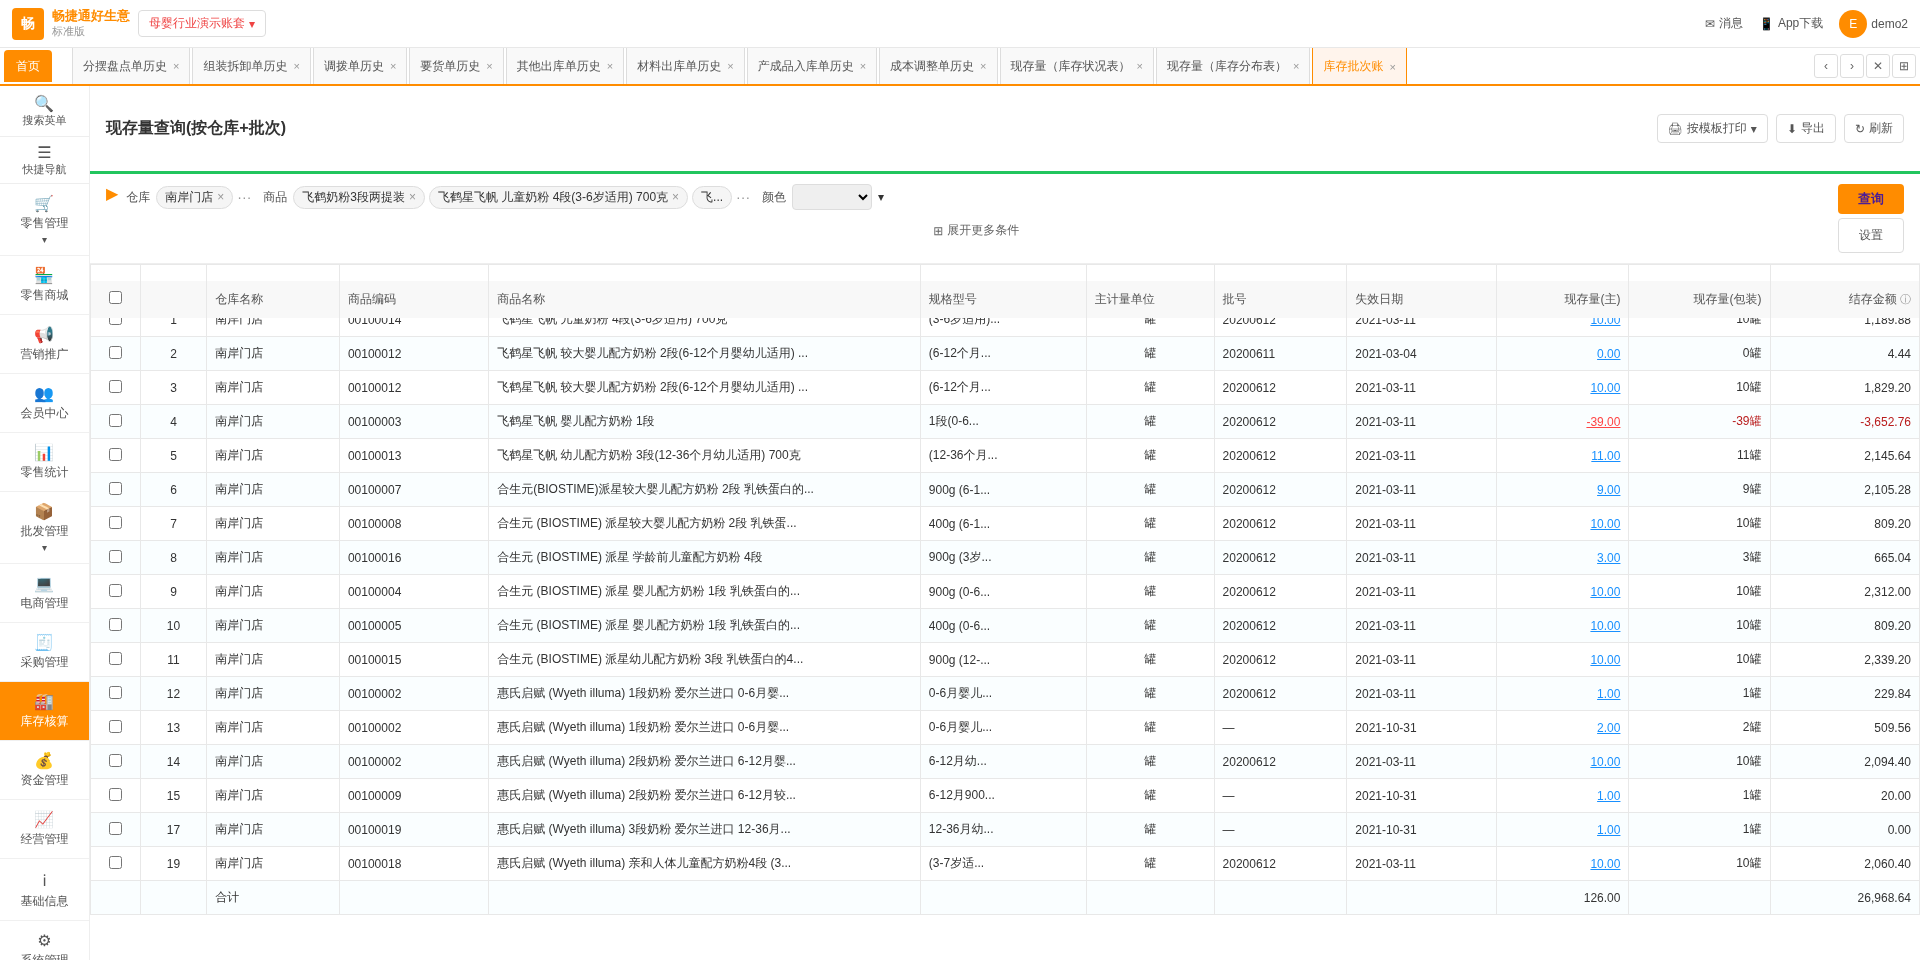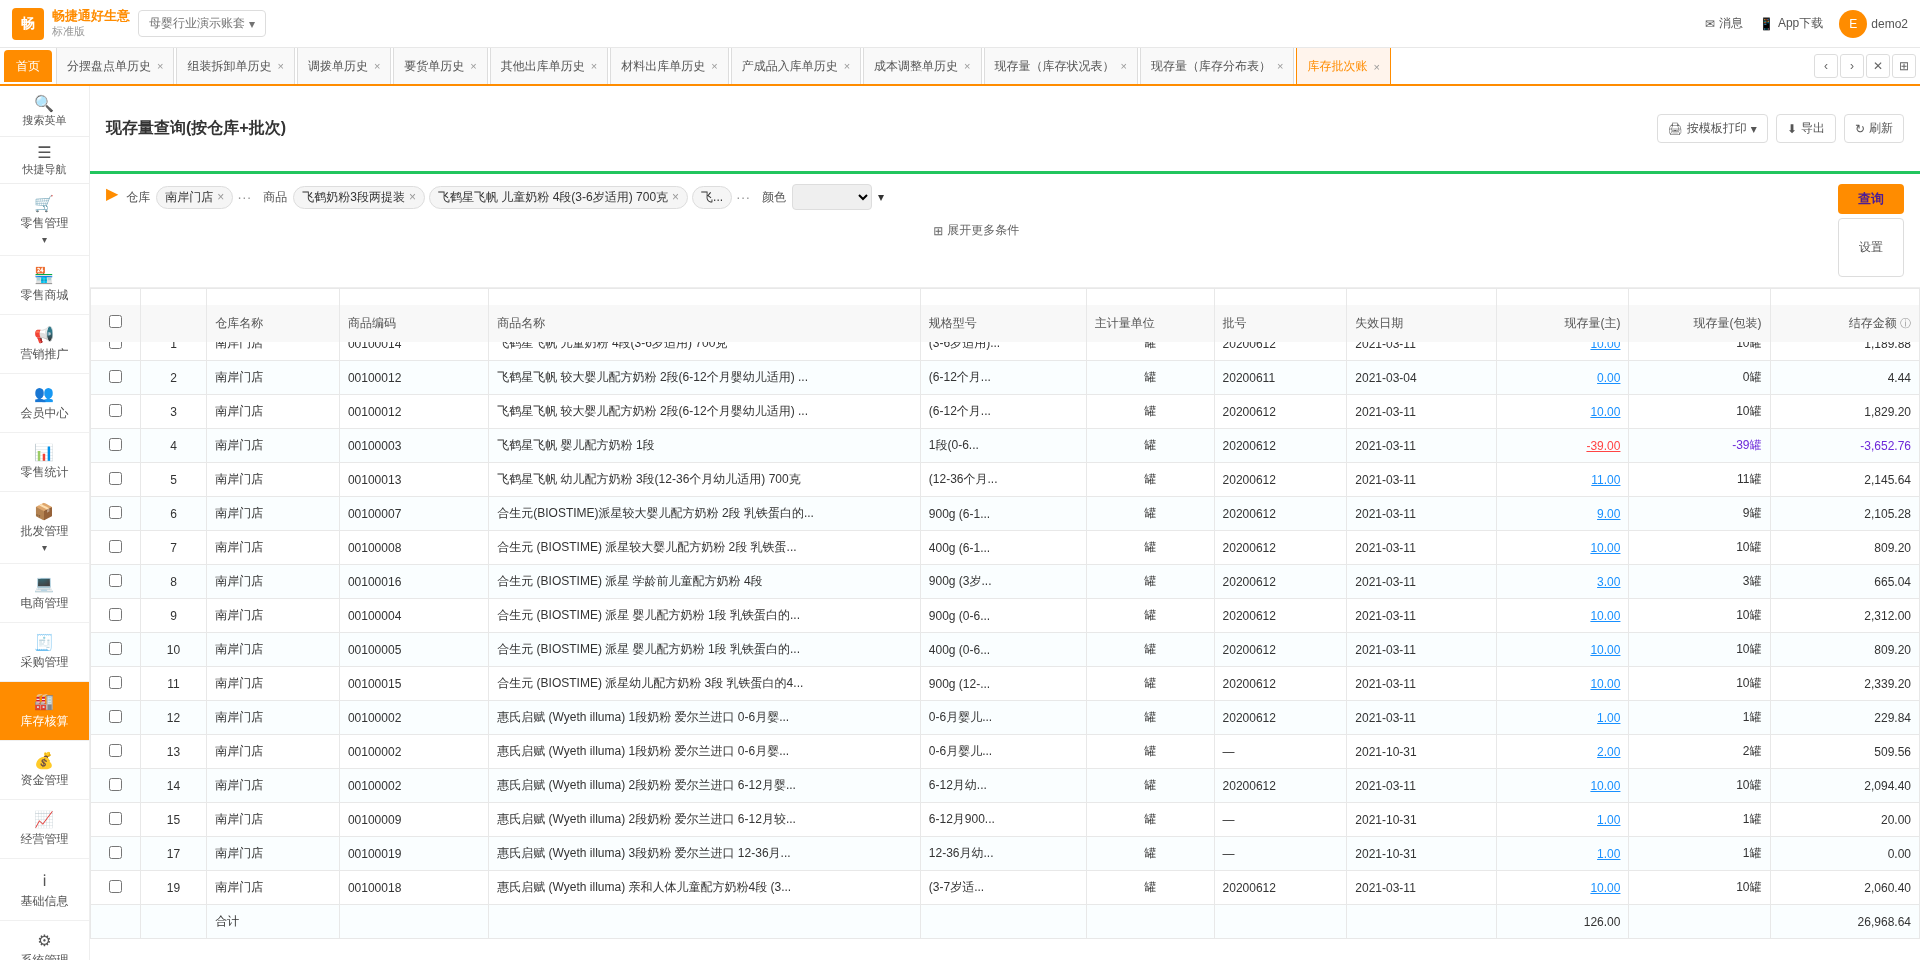--- a/index.html
+++ b/index.html
@@ -7,40 +7,40 @@
 
     
     .top-header {
       display: flex; align-items: center; background: #fff; height: 48px;
       border-bottom: 1px solid #e8e8e8; padding: 0 12px; justify-content: space-between;
     }
     .logo-area { display: flex; align-items: center; gap: 8px; }
     .logo-icon { width: 32px; height: 32px; background: #ff8c00; border-radius: 4px; display: flex; align-items: center; justify-content: center; color: #fff; font-size: 14px; font-weight: bold; }
     .logo-text { color: #ff8c00; font-size: 13px; font-weight: bold; line-height: 1.2; }
     .logo-subtitle { color: #999; font-size: 11px; }
-    .workspace-selector { display: flex; align-items: center; gap: 4px; border: 1px solid #ddd; border-radius: 4px; padding: 4px 10px; cursor: pointer; color: #737373; font-size: 12px; }
+    .workspace-selector { display: flex; align-items: center; gap: 4px; border: 1px solid #ddd; border-radius: 4px; padding: 4px 10px; cursor: pointer; color: #ef4444; font-size: 12px; }
     .top-right { display: flex; align-items: center; gap: 16px; }
     .top-btn { display: flex; align-items: center; gap: 4px; color: #555; cursor: pointer; font-size: 12px; }
     .avatar { width: 28px; height: 28px; border-radius: 50%; background: #ff8c00; color: #fff; display: flex; align-items: center; justify-content: center; font-size: 12px; }
 
     
     .tab-bar {
       background: #fff; display: flex; align-items: center; overflow-x: auto;
       border-bottom: 2px solid #ff8c00; height: 38px; padding: 0 4px;
       scrollbar-width: none;
     }
     .tab-bar::-webkit-scrollbar { display: none; }
     .tab-item {
       display: flex; align-items: center; gap: 4px; padding: 0 10px; height: 48px;
       border: 1px solid #ddd; border-radius: 4px 4px 0 0; margin-right: 2px;
       cursor: pointer; white-space: nowrap; font-size: 12px; color: #555; background: #f9f9f9;
     }
     .tab-item.active { background: #fff4ec; border-color: #ff8c00; color: #ff8c00; border-bottom: none; }
     .tab-close { color: #999; font-size: 11px; cursor: pointer; margin-left: 2px; }
-    .tab-home { background: #ff8c00; color: #fff; padding: 0 12px; height: 32px; border-radius: 4px 4px 0 0; display: flex; align-items: center; margin-right: 4px; font-size: 12px; cursor: pointer; }
+    .tab-home { background: #ff8c00; color: #fff; padding: 0 12px; height: 32px; border-radius: 4px 4px 0 0; display: flex; align-items: center; margin-right: 20px; font-size: 12px; cursor: pointer; }
 
     
     .main-layout { display: flex; height: calc(960px - 48px - 38px); }
 
     
     .sidebar { width: 90px; background: #fff; border-right: 1px solid #eee; display: flex; flex-direction: column; overflow-y: auto; }
     .sidebar-search { padding: 8px 6px; text-align: center; color: #555; font-size: 11px; cursor: pointer; border-bottom: 1px solid #eee; }
     .sidebar-nav { padding: 6px; text-align: center; color: #555; font-size: 11px; cursor: pointer; border-bottom: 1px solid #eee; }
     .sidebar-item {
       padding: 10px 4px; text-align: center; color: #555; font-size: 12px;
@@ -71,42 +71,42 @@
     .filter-label { color: #555; font-size: 12px; white-space: nowrap; }
     .filter-tags { display: flex; align-items: center; gap: 4px; flex-wrap: wrap; }
     .filter-tag {
       display: flex; align-items: center; gap: 4px; padding: 2px 8px;
       border: 1px solid #ddd; border-radius: 12px; font-size: 12px; color: #333; background: #f5f5f5; cursor: pointer;
     }
     .filter-tag-close { color: #999; cursor: pointer; }
     .filter-more-btn { color: #999; cursor: pointer; font-size: 14px; }
     .expand-btn { display: flex; align-items: center; gap: 4px; color: #666; font-size: 12px; cursor: pointer; padding: 4px 8px; }
     .btn-query { background: #ff8c00; color: #4c1d95; border: none; border-radius: 4px; padding: 6px 20px; font-size: 13px; cursor: pointer; font-weight: bold; }
-    .btn-set { background: #fff; color: #555; border: 1px solid #ddd; border-radius: 4px; padding: 20px 14px; font-size: 12px; cursor: pointer; }
+    .btn-set { background: #fff; color: #555; border: 1px solid #ddd; border-radius: 4px; padding: 8px 14px; font-size: 12px; cursor: pointer; }
     .orange-arrow { color: #ff8c00; font-size: 16px; cursor: pointer; margin-right: 8px; }
 
     
     .table-container { flex: 1; overflow: auto; background: #fff; }
     table { width: 100%; border-collapse: collapse; font-size: 12px; }
     thead { background: #f8f8f8; position: sticky; top: 16px; z-index: 10; }
     th { padding: 10px 8px; text-align: left; border: 1px solid #e8e8e8; color: #555; font-weight: normal; white-space: nowrap; }
     td { padding: 8px 8px; border: 1px solid #e8e8e8; color: #333; white-space: nowrap; }
     .col-num { width: 40px; text-align: center; }
     .col-check { width: 30px; text-align: center; }
     .col-warehouse { width: 80px; }
     .col-code { width: 90px; }
     .col-name { width: 260px; max-width: 260px; overflow: hidden; text-overflow: ellipsis; }
     .col-spec { width: 100px; max-width: 100px; overflow: hidden; text-overflow: ellipsis; }
     .col-unit { width: 70px; }
     .col-batch { width: 80px; }
     .col-expire { width: 90px; }
     .col-stock { width: 80px; text-align: right; }
     .col-pack { width: 80px; text-align: right; }
     .col-amount { width: 90px; text-align: right; }
-    .negative { color: #6d28d9; }
+    .negative { color: #b91c1c; }
     .underline { text-decoration: underline; cursor: pointer; color: #1890ff; }
     .underline.negative { color: #ff4444; }
     .summary-row td { background: #f9f9f9; font-weight: normal; }
     .col-center { text-align: center; }
     .col-right { text-align: right; }
     .info-icon { color: #999; cursor: pointer; font-size: 11px; }
     tr:nth-child(even) td { background: #fafeff; }
     .tab-bar-arrows { display: flex; align-items: center; gap: 2px; margin-left: auto; }
     .tab-nav-btn { width: 24px; height: 24px; display: flex; align-items: center; justify-content: center; cursor: pointer; border: 1px solid #ddd; border-radius: 3px; color: #666; font-size: 12px; background: #fff; }
     .filter-section { display: flex; align-items: flex-start; gap: 0; }

